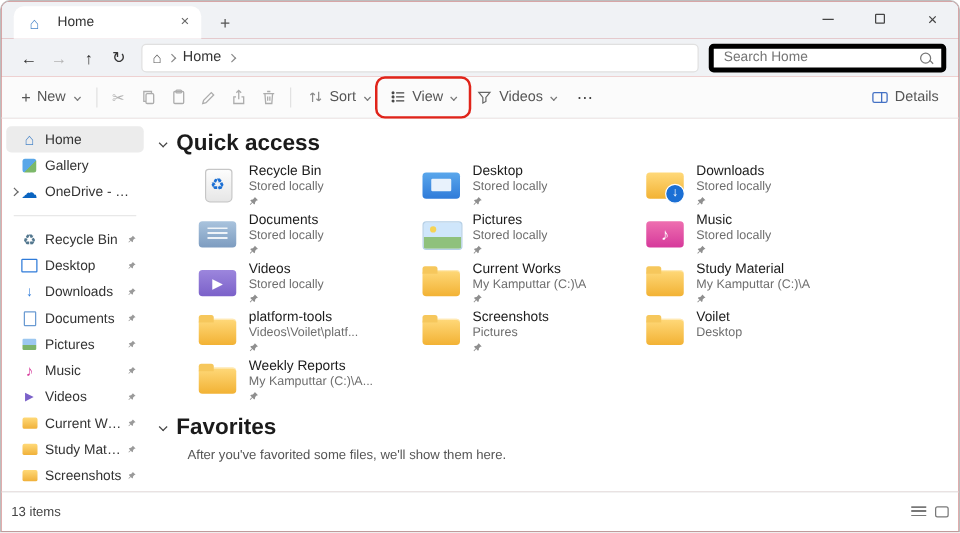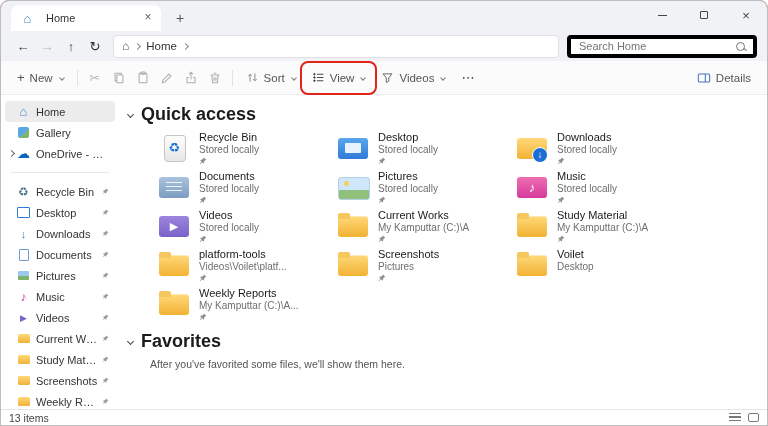--- a/index.html
+++ b/index.html
@@ -100,21 +100,21 @@
   .g-pictures::before { background:linear-gradient(#cfe6fb 55%,#8fc17c 45%); border:1px solid #b5cfe6; }
   .g-pictures::after { content:""; position:absolute; left:8px; top:11px; width:5px; height:5px; border-radius:50%; background:#f6d355; }
   .g-music::before { background:linear-gradient(#ee6fb0,#d6399b); }
   .g-music::after { content:"♪"; position:absolute; left:0; right:0; top:10px; text-align:center; color:#fff; font-size:13px; }
   .g-videos::before { background:linear-gradient(#9c86dd,#7b61c9); }
   .g-videos::after { content:"▶"; position:absolute; left:0; right:0; top:11px; text-align:center; color:#fff; font-size:11px; }
   .g-recycle::before { left:7px; top:4px; width:20px; height:25px; background:linear-gradient(#fdfdfd,#e6e6e6); border:1px solid #c6c6c6; border-radius:3px 3px 4px 4px; }
   .g-recycle::after { content:"♻"; position:absolute; left:0; right:0; top:9px; text-align:center; color:#1b6fd4; font-size:13px; }
 
   
-  .statusbar { height:16px; border-top:1px solid #e6e6e6; display:flex; align-items:center; justify-content:space-between; padding:0 8px; font-size:10.5px; color:#444; flex:0 0 auto; background:#fff; }
+  .statusbar { height:32px; border-top:1px solid #e6e6e6; display:flex; align-items:center; justify-content:space-between; padding:0 8px; font-size:10.5px; color:#444; flex:0 0 auto; background:#fff; }
   .status-views { display:flex; align-items:center; gap:7px; }
   .sv-list { width:12px; height:9px; background:repeating-linear-gradient(#787878 0 1.3px,rgba(0,0,0,0) 1.3px 3.3px); display:block; }
   .sv-thumb { width:11px; height:9px; border:1.2px solid #787878; border-radius:2px; display:block; }
 </style>
 </head>
 <body>
 
 <div class="window">
 
   <div class="titlebar">

